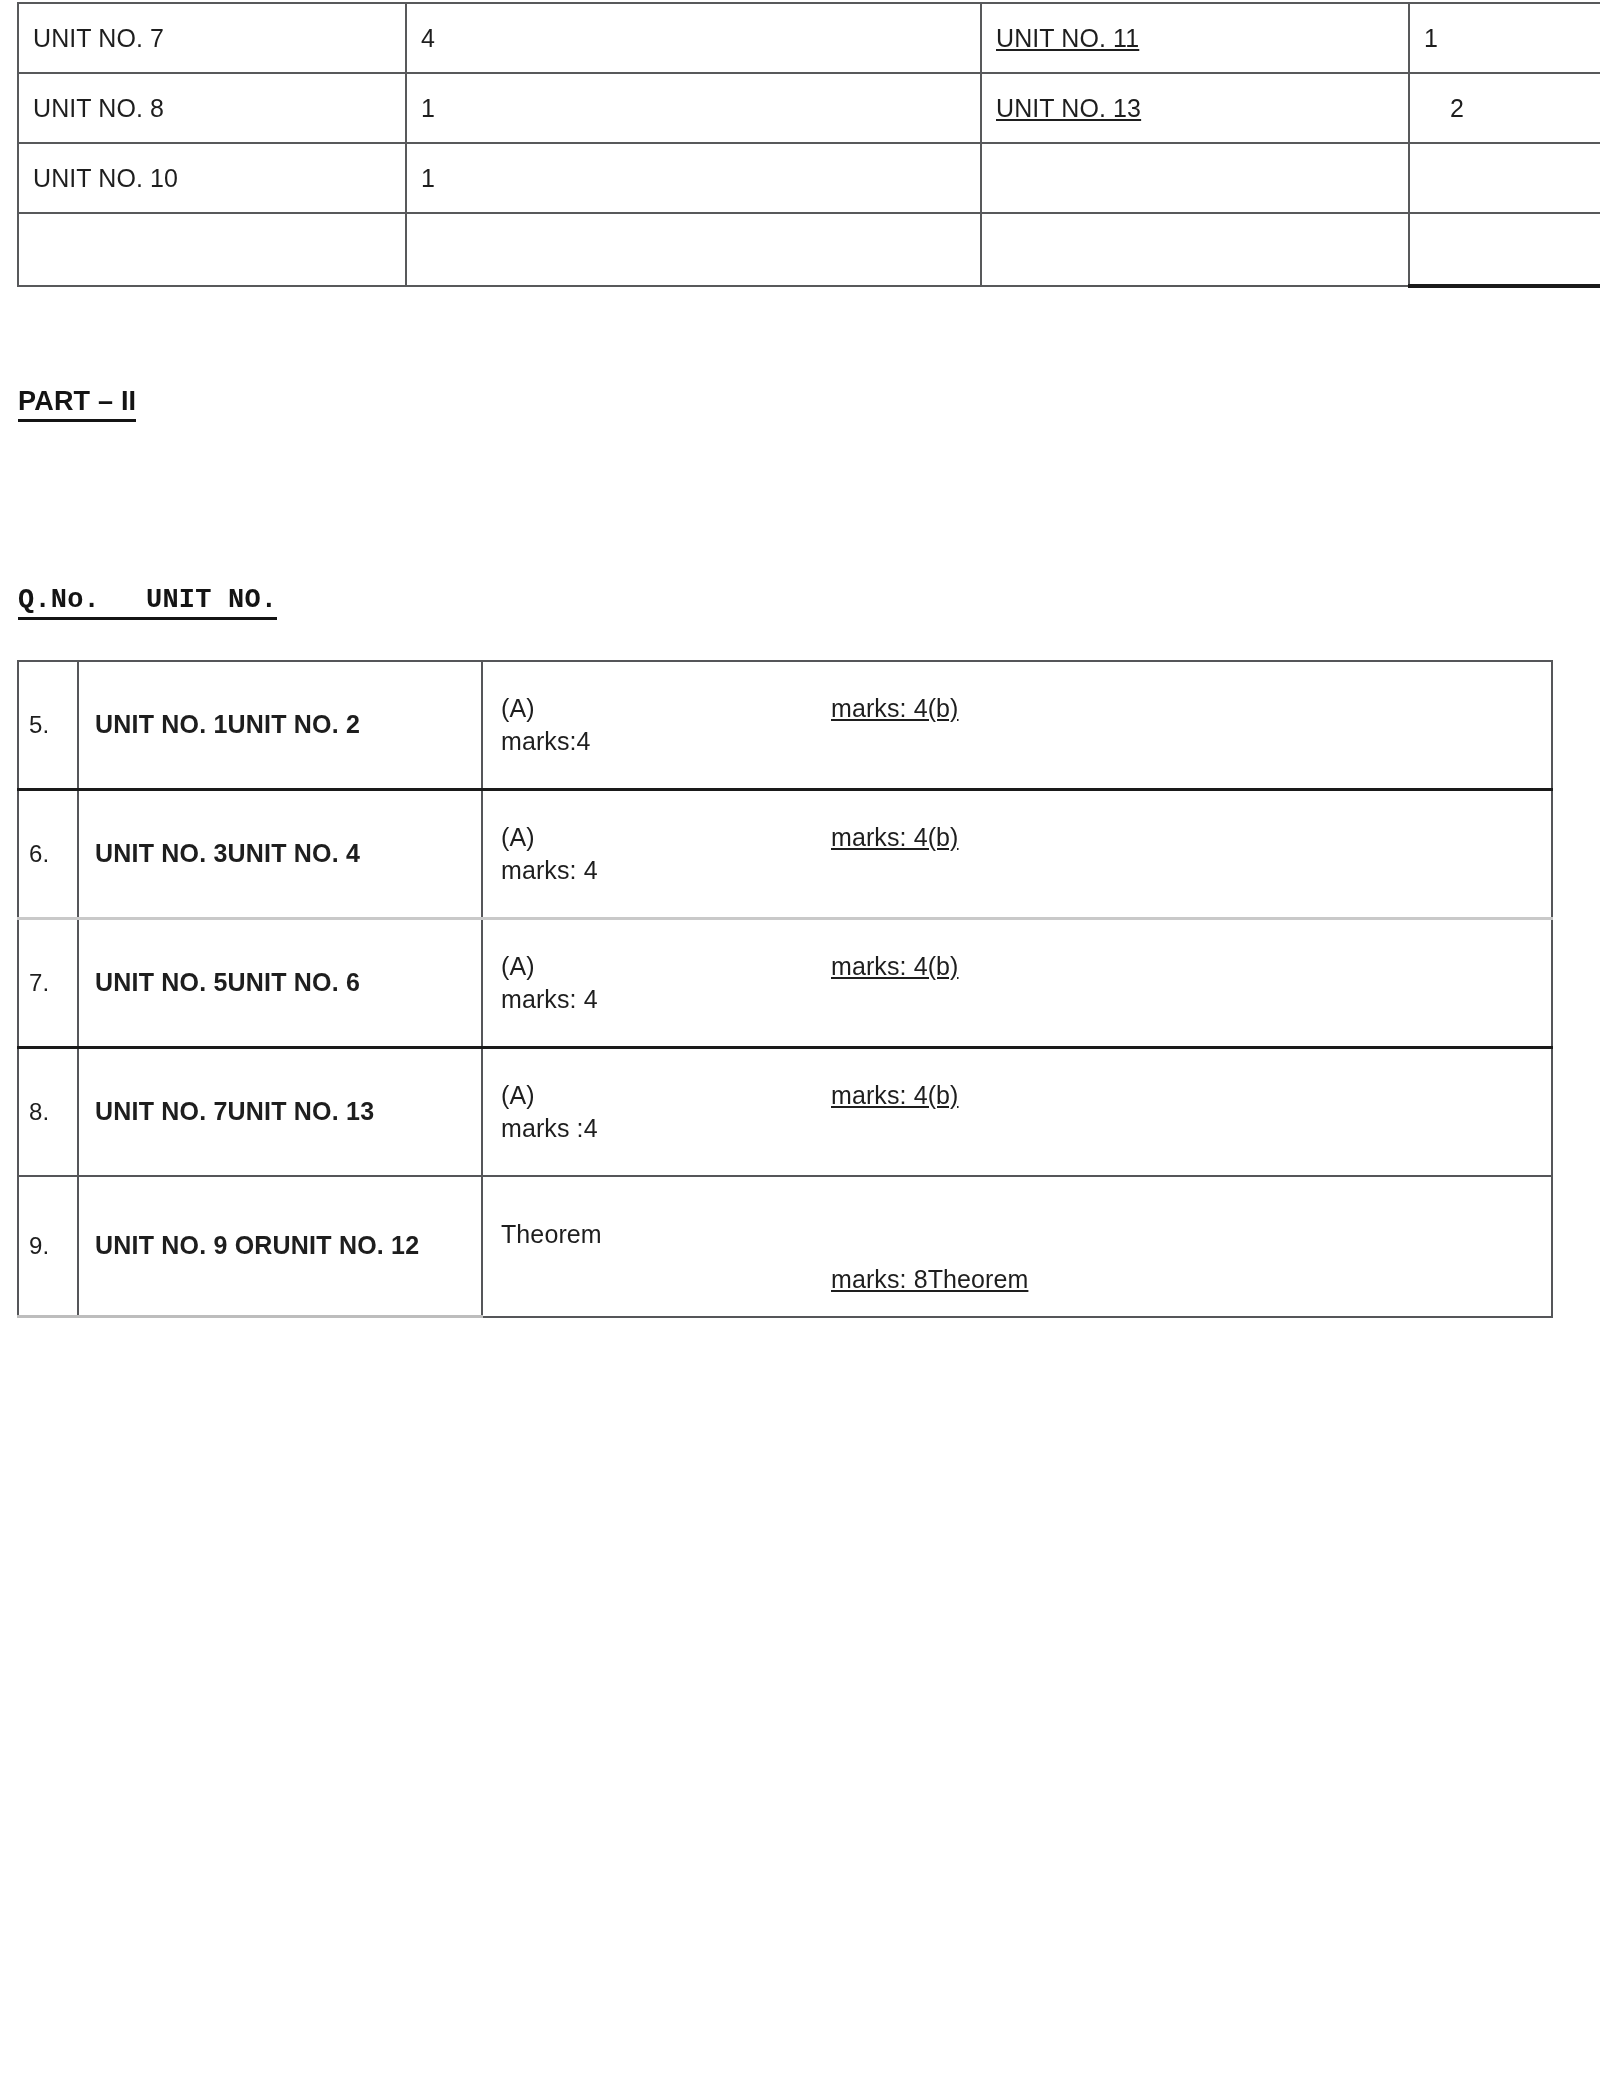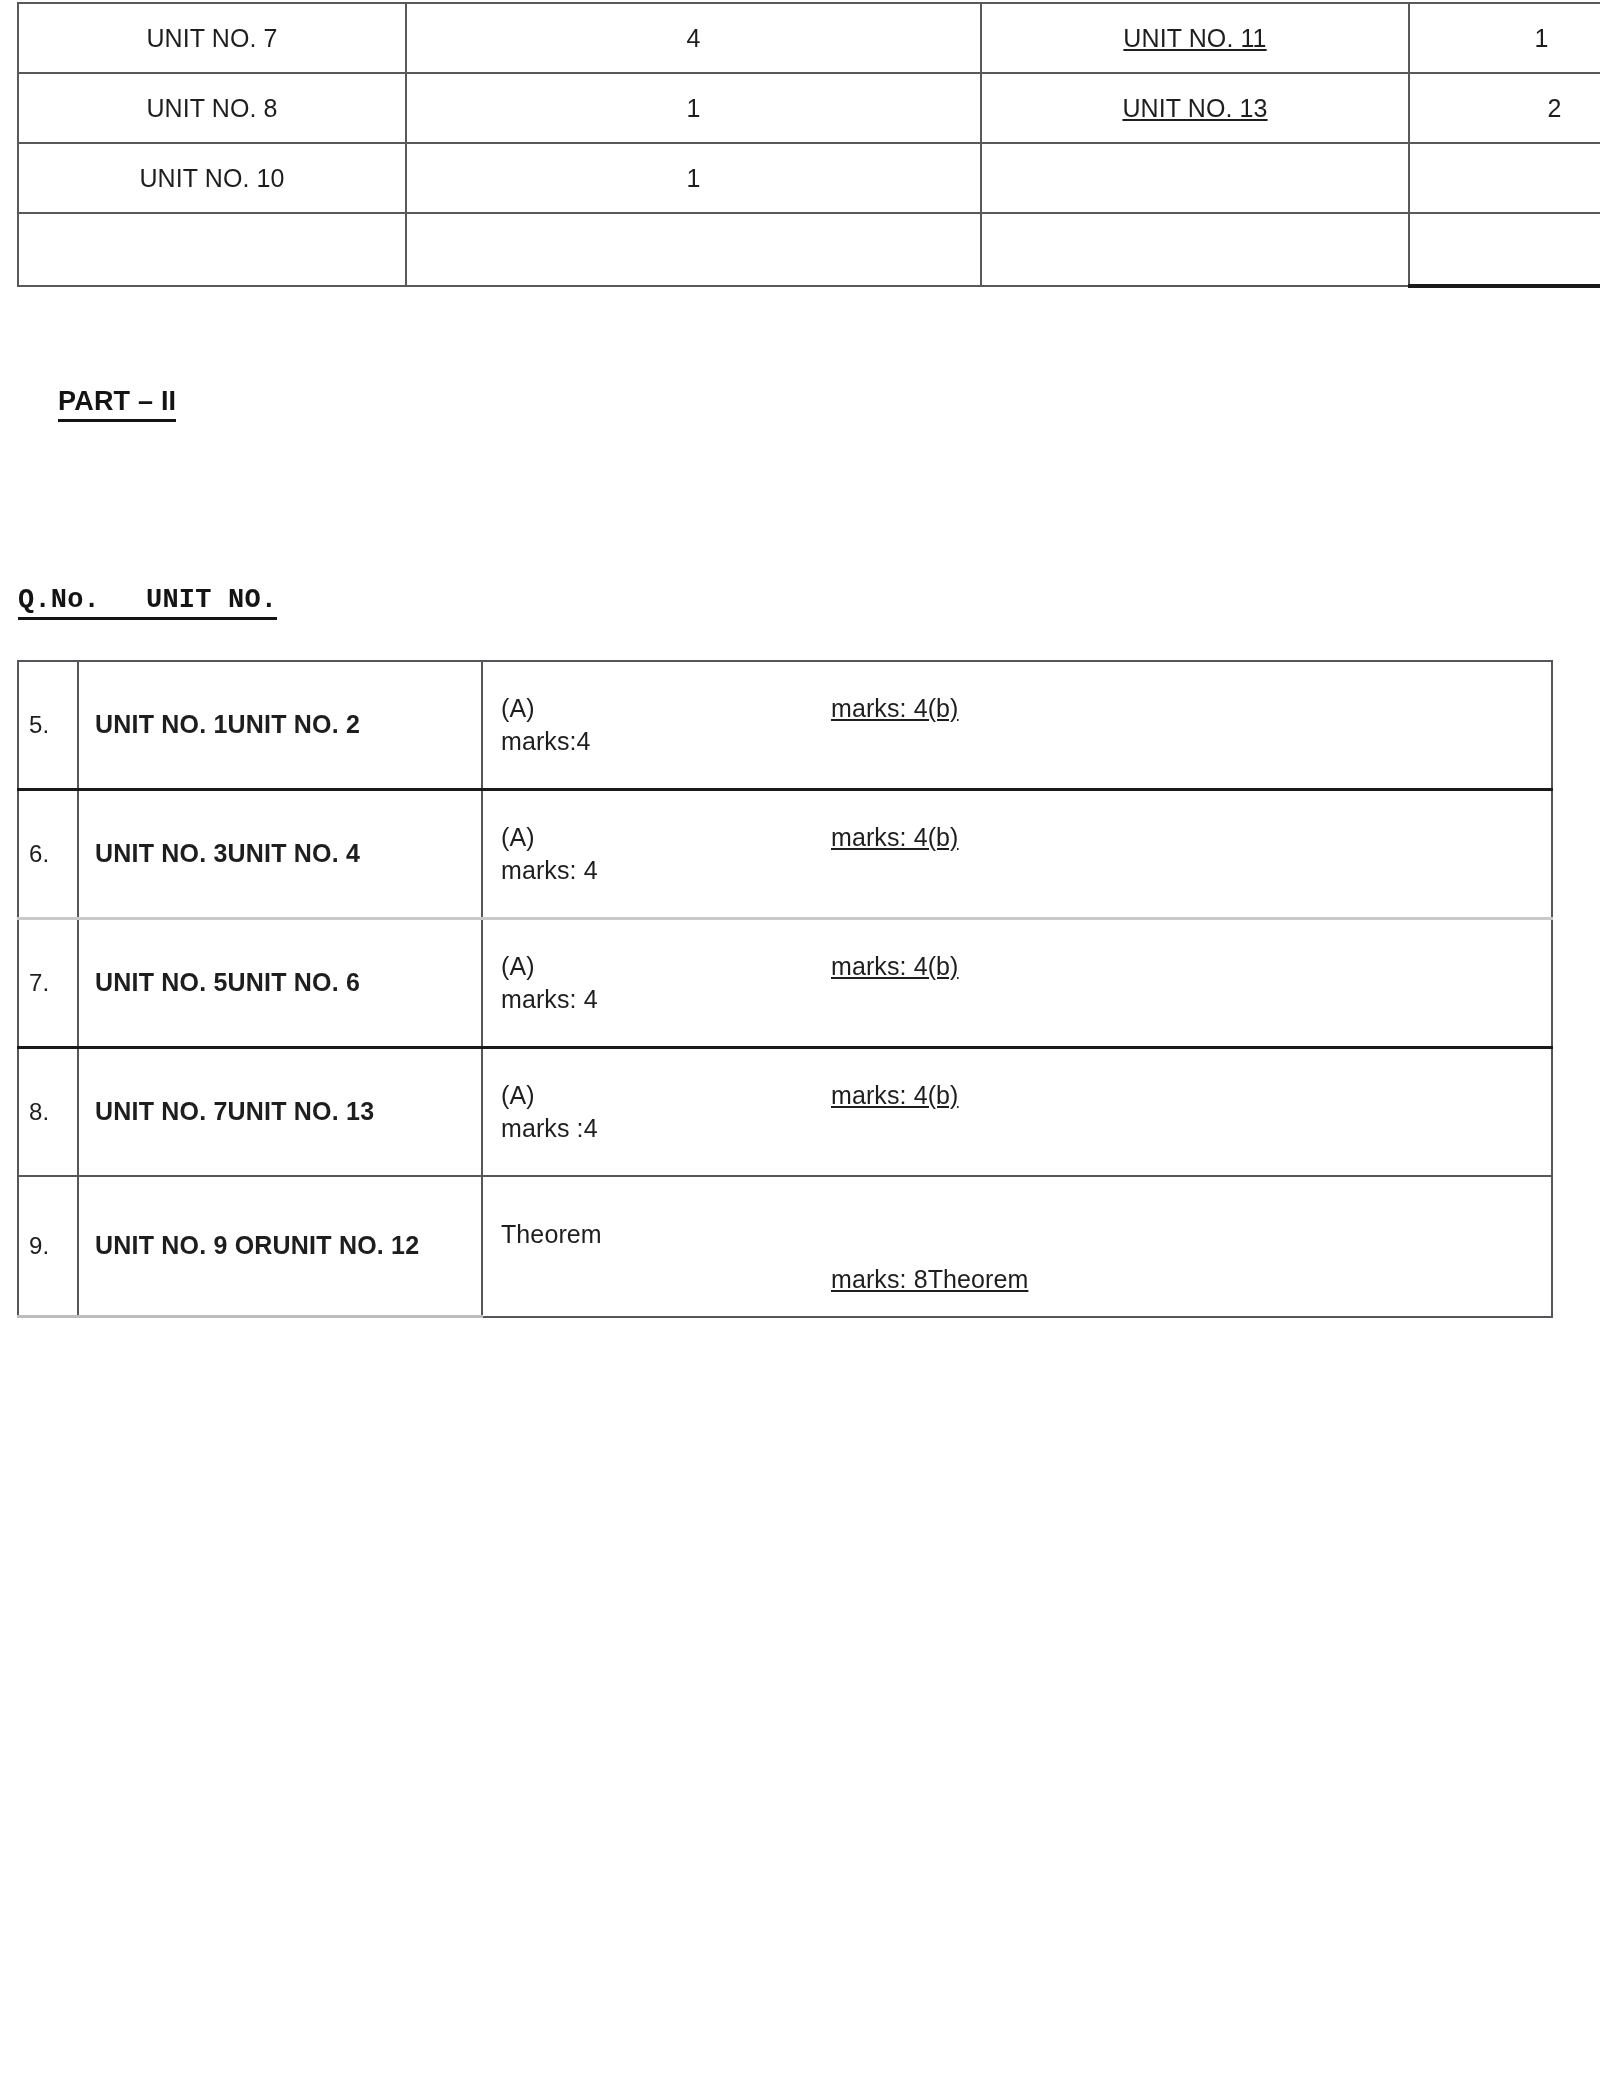--- a/index.html
+++ b/index.html
@@ -42,21 +42,21 @@
   #top-table {
     position: absolute;
     left: 17px;
     top: 2px;
     width: 1536px;
   }
   #top-table td {
     border: 2px solid #58595b;
     height: 56px;
   }
-  #top-table tr.units-row td { height: 56px; text-align: center; }
+  #top-table tr.units-row td { height: 56px; }
   #top-table tr.blank-row td { height: 58px; }
   #top-table td.c1 { width: 358px; }
   #top-table td.c2 { width: 545px; }
   #top-table td.c3 { width: 398px; text-decoration: underline; }
   #top-table td.c4 { width: 235px; }
   #top-table tr.blank-row td.c4 { border-bottom: 4px solid #1a1a1a; }
   #top-table td .val-indent { display: inline-block; padding-left: 26px; }
 
   
   .heading {
@@ -65,21 +65,21 @@
     font-weight: bold;
     color: #141414;
     white-space: nowrap;
     letter-spacing: 0.2px;
   }
   .heading .ul {
     border-bottom: 3px solid #141414;
     padding-bottom: 2px;
     display: inline-block;
   }
-  #part-heading { left: 18px; top: 386px; margin-left: 40px; }
+  #part-heading { left: 18px; top: 386px; }
   #note-line    { left: 18px; top: 482px; }
   #qno-heading  { left: 18px; top: 585px; font-family: Liberation Mono, monospace; }
   #qno-heading .gap { display: inline-block; width: 46px; }
 
   
   #bottom-table {
     position: absolute;
     left: 17px;
     top: 660px;
     width: 1536px;

